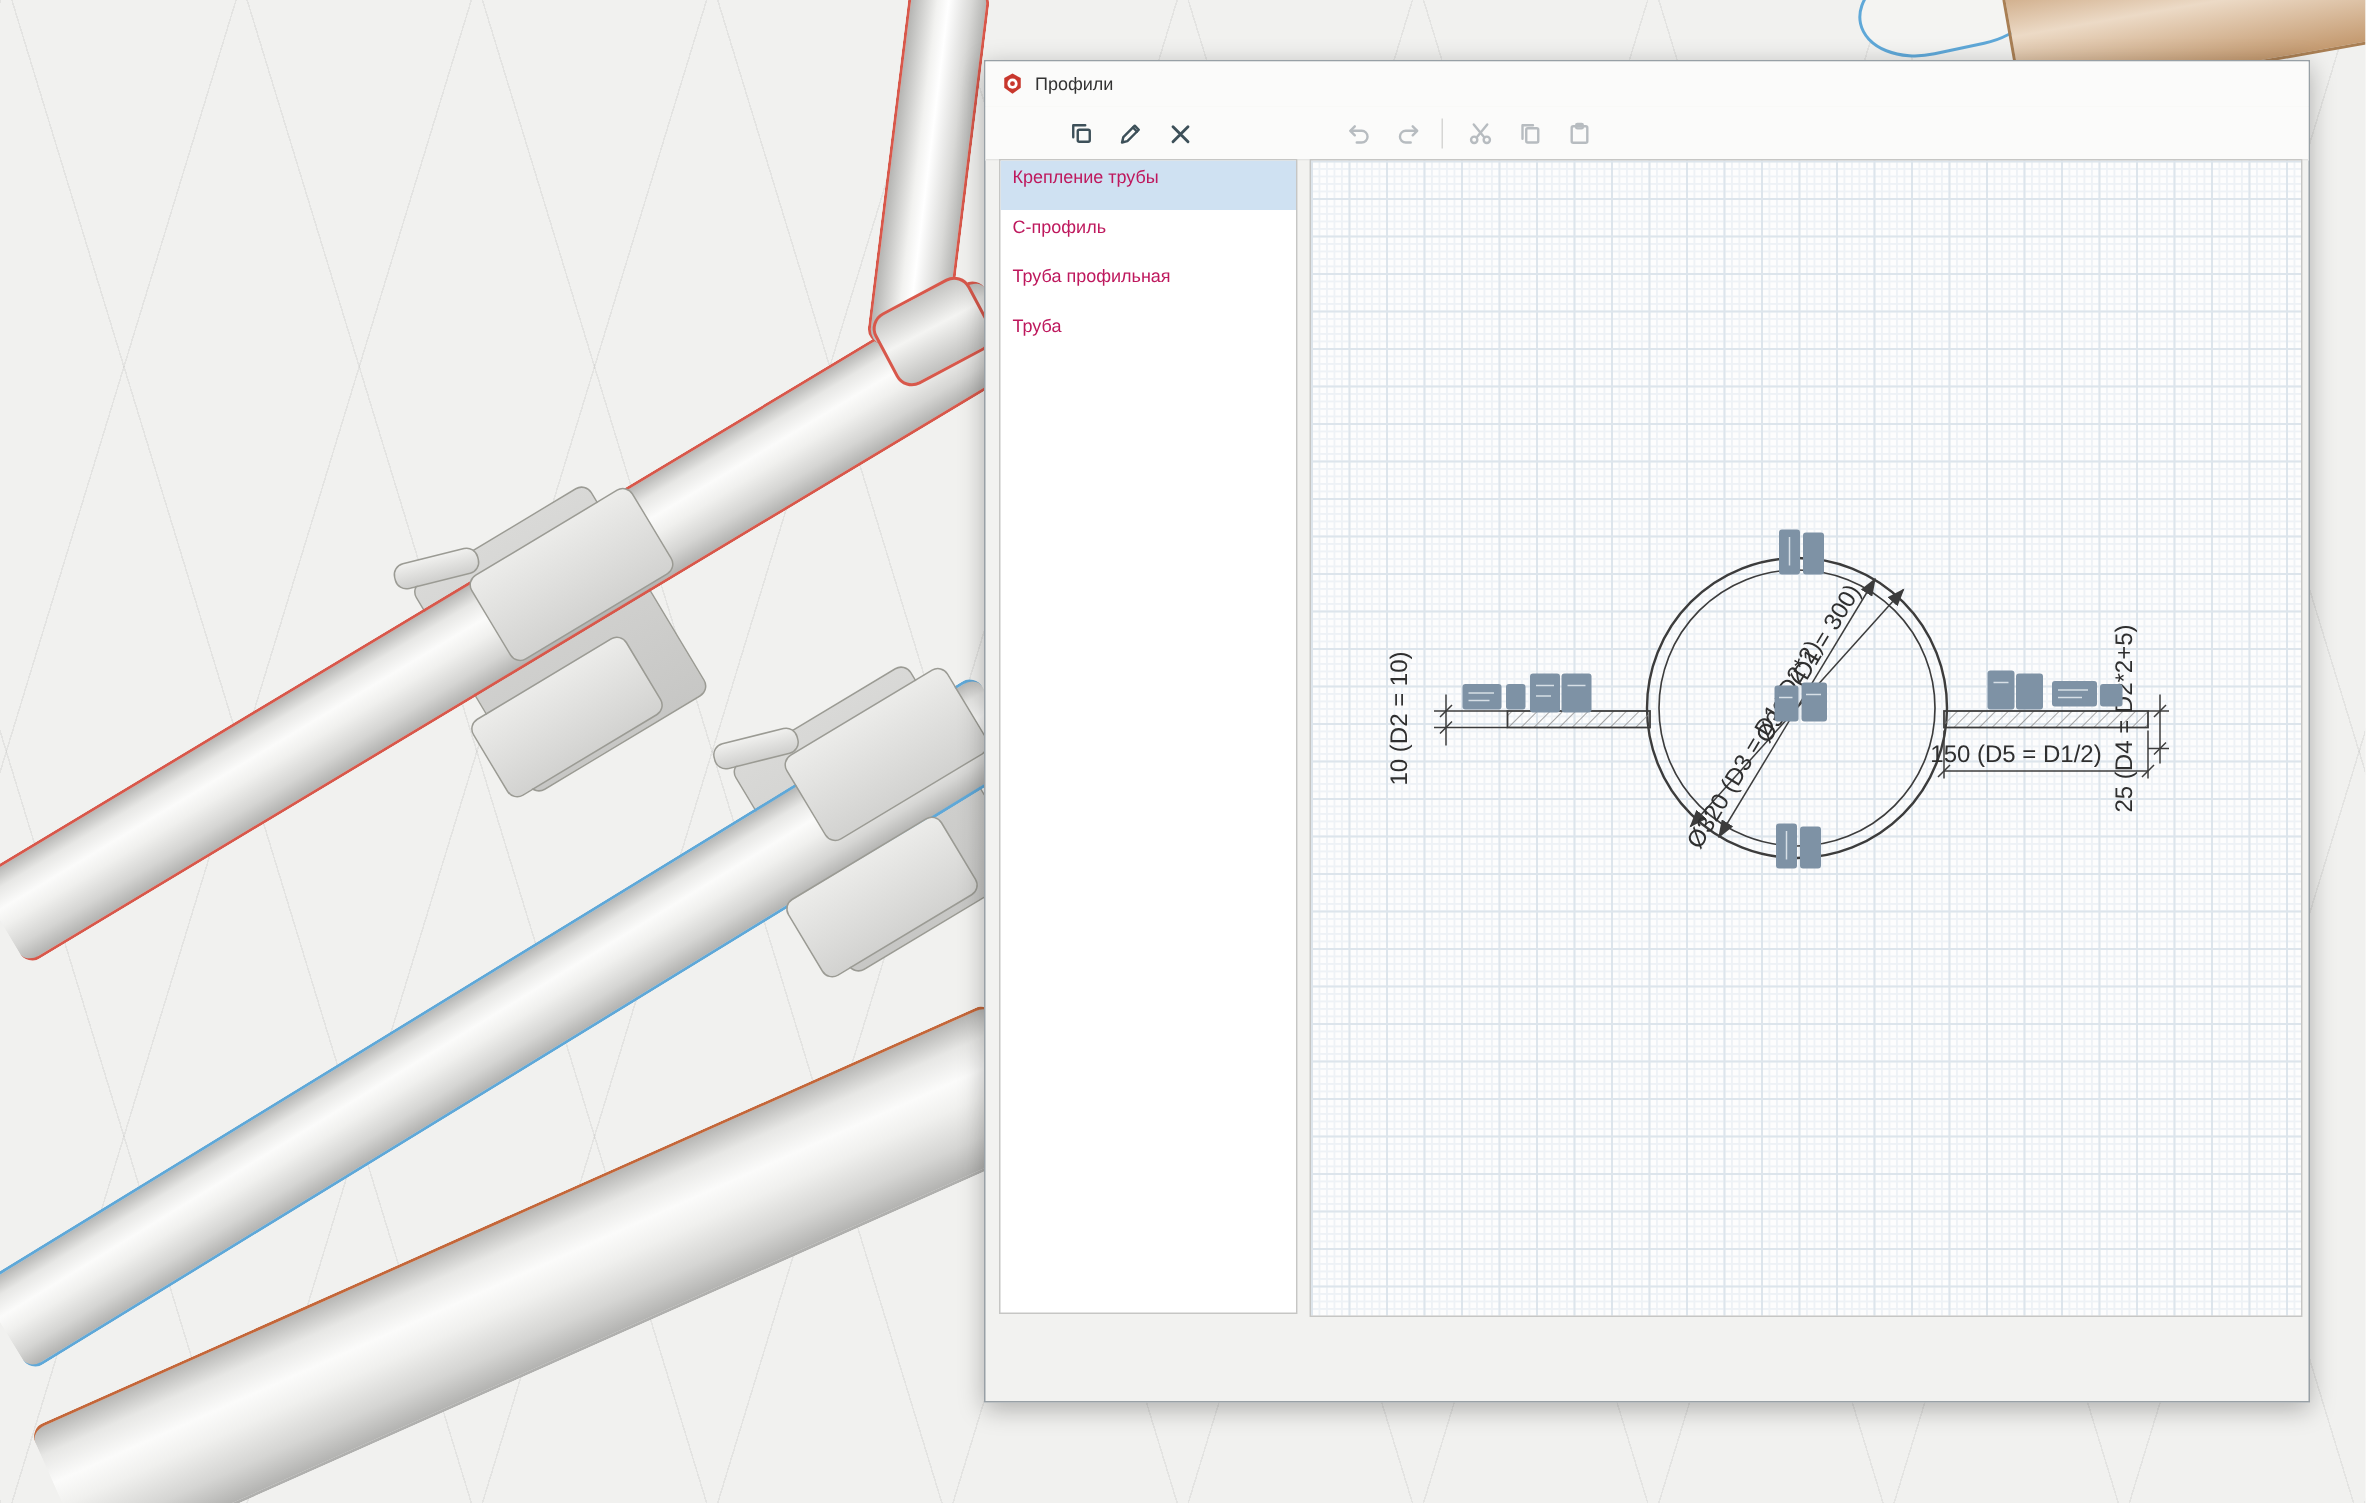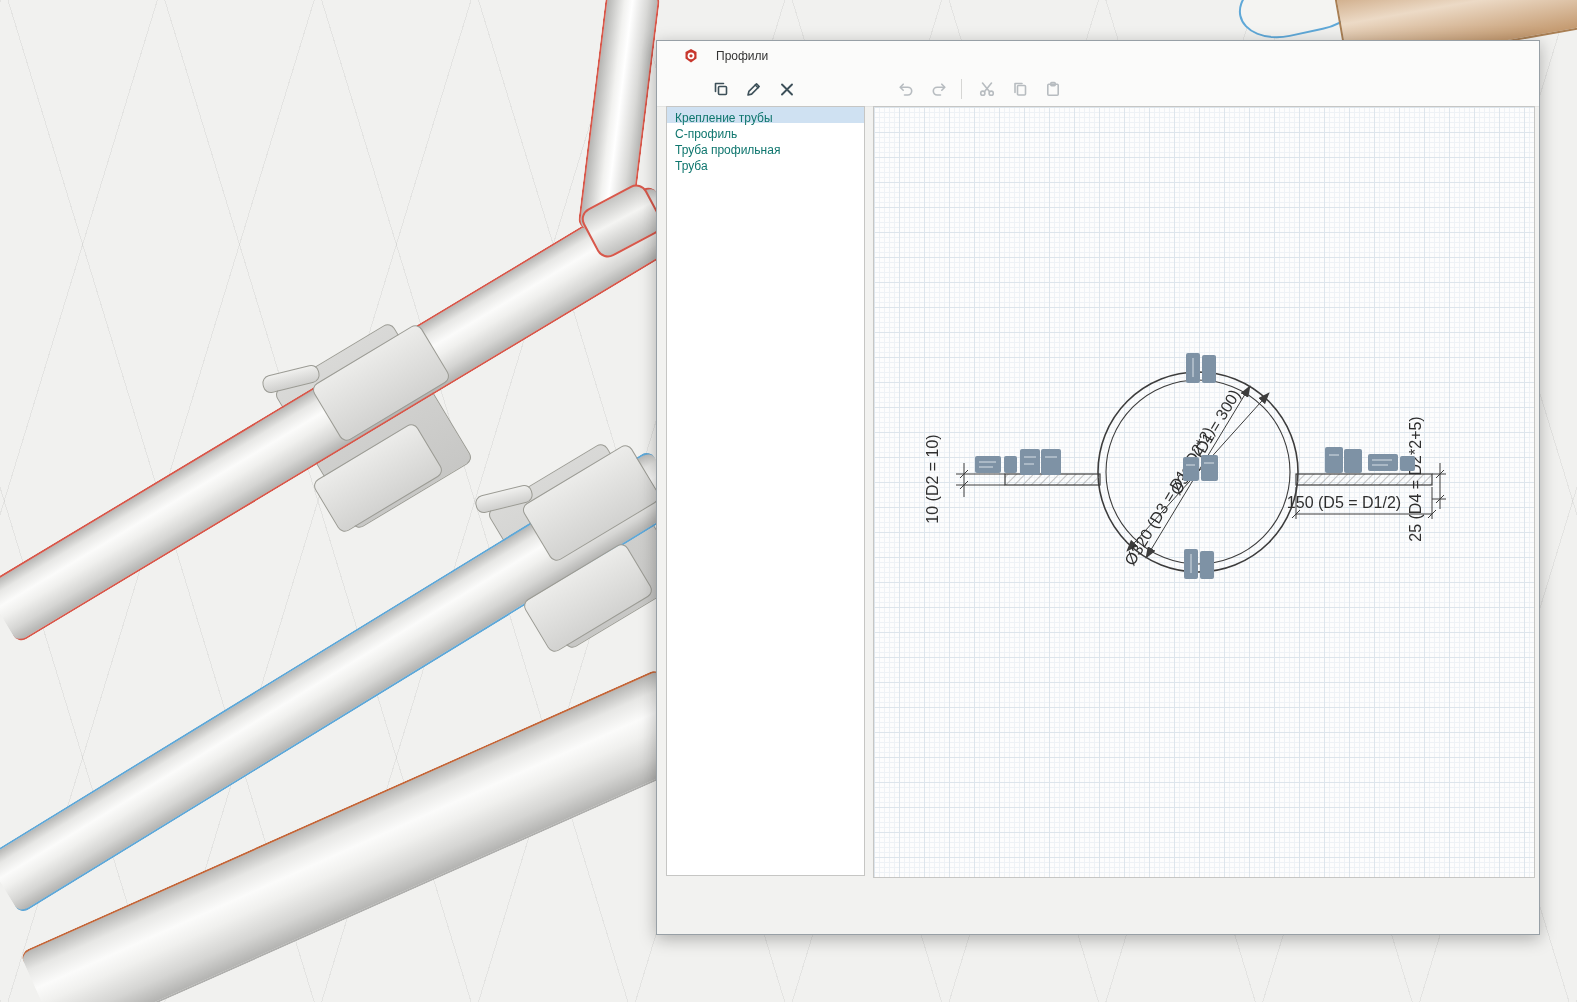--- a/index.html
+++ b/index.html
@@ -36,35 +36,35 @@
 
   .clamp{position:absolute;border:1px solid #9b9b94;border-radius:8px;}
   .clamp-plate{background:linear-gradient(to bottom,#d9d9d7,#c7c7c5);z-index:1;}
   .clamp-front{background:linear-gradient(to bottom,#ececea,#d2d2d0);z-index:3;}
   .clamp-pin{background:linear-gradient(to bottom,#f0f0ee,#cfcfcd);border-radius:8px;z-index:4;}
 
   
   .dialog{position:absolute;left:656px;top:40px;width:884px;height:895px;
     background:#f2f2f0;border:1px solid #98a0a6;box-shadow:0 4px 16px rgba(0,0,0,.28);
     z-index:10;box-sizing:border-box;}
-  .titlebar{height:30px;background:#fbfbfa;display:flex;align-items:center;gap:17px;
-    padding-left:26px;font-size:12px;color:#333;}
+  .titlebar{height:30px;background:#fbfbfa;display:flex;align-items:center;gap:7px;
+    padding-left:10px;font-size:12px;color:#333;}
   .toolbar{height:35px;background:#fbfbfa;border-bottom:1px solid #e4e4e2;
     display:flex;align-items:center;padding-left:16px;}
   .tb{width:30px;height:28px;margin-right:3px;background:none;border:none;padding:0;
     display:flex;align-items:center;justify-content:center;cursor:default;}
   .tb.enabled{color:#3d5059;}
   .tb.disabled{color:#b7bcc0;}
   .tb svg{stroke:currentColor;fill:none;stroke-width:1.6;stroke-linecap:round;stroke-linejoin:round;}
   .tb-gap{width:86px;}
   .tb-sep{width:1px;height:20px;background:#d6d6d4;margin:0 10px 0 4px;}
 
   .list{position:absolute;left:9px;top:65px;width:199px;height:770px;background:#fff;
     border:1px solid #c6c6c4;box-sizing:border-box;overflow:hidden;}
-  .row{height:16px;line-height:23px;padding-left:8px;font-size:12px;color:#0f766e;
+  .row{height:33px;line-height:23px;padding-left:8px;font-size:12px;color:#be185d;
     white-space:nowrap;cursor:default;}
   .row.selected{background:#cfe1f2;}
 
   .canvas{position:absolute;left:216px;top:65px;width:660px;height:770px;
     border:1px solid #c6c6c4;box-sizing:content-box;
     background-color:#fdfdfd;
     background-image:
       linear-gradient(to right, #dde5ec 1px, transparent 1px),
       linear-gradient(to bottom, #dde5ec 1px, transparent 1px),
       linear-gradient(to right, #eef2f6 1px, transparent 1px),

